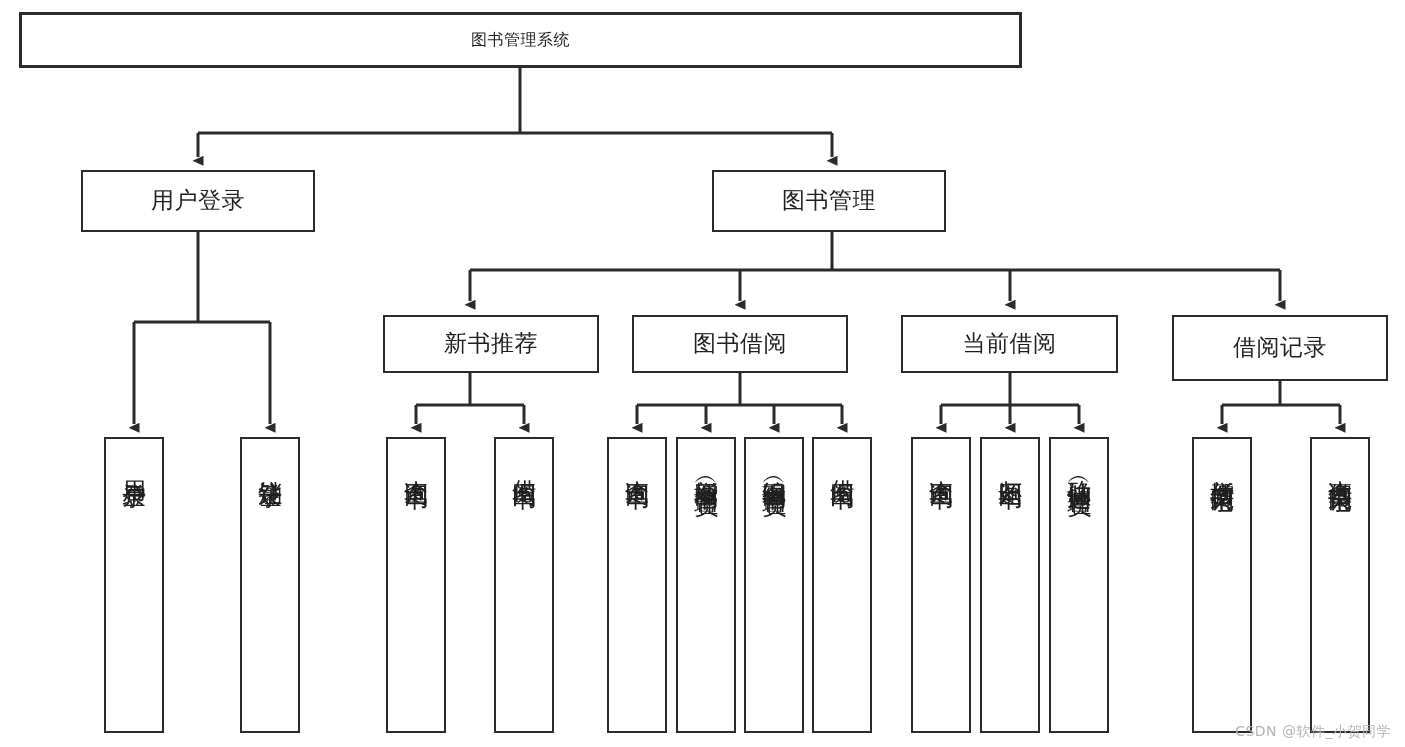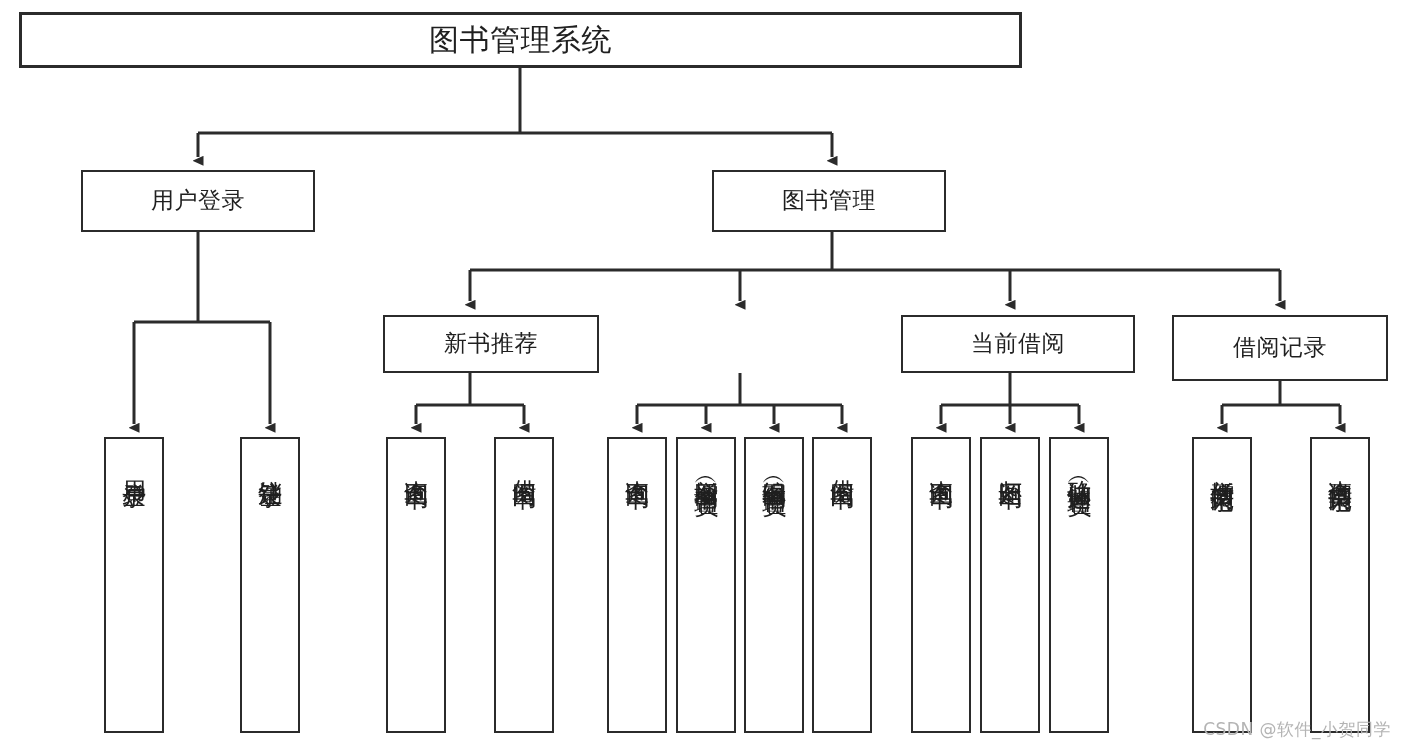--- a/index.html
+++ b/index.html
@@ -35,39 +35,39 @@
     z-index: 3;
   }
   .node.lvl1 { border-width: 3px; }
   .node-label {
     color: #1f1f1f;
     font-size: 23px;
     line-height: 1.12;
     letter-spacing: 0.5px;
     white-space: nowrap;
   }
-  .node.root .node-label { font-size: 30px; }
+  .node.root .node-label { font-size: 16px; }
   .node.leaf {
     align-items: flex-start;
     justify-content: center;
     padding-top: 22px;
   }
   .node.leaf .node-label {
     writing-mode: vertical-rl;
     text-orientation: upright;
     font-size: 24px;
     line-height: 1.18;
     letter-spacing: 2px;
     white-space: normal;
   }
   .watermark {
     position: absolute;
     right: 14px;
     bottom: 6px;
-    font-size: 17px;
+    font-size: 14px;
     color: #b4b4b4;
     letter-spacing: 0.5px;
     z-index: 5;
     white-space: nowrap;
     margin-top: 36px;
   }
 </style>
 </head>
 <body>
 
@@ -131,21 +131,24 @@
   <div class="node" style="left:81px; top:170px; width:234px; height:62px;">
     <span class="node-label">用户登录</span>
   </div>
   <div class="node" style="left:712px; top:170px; width:234px; height:62px;">
     <span class="node-label">图书管理</span>
   </div>
 
   <div class="node" style="left:362px; top:315px; width:216px; height:58px;margin-left:21px;">
     <span class="node-label">新书推荐</span>
   </div>
-  <div class="node" style="left:901px; top:315px; width:234px; height:58px;">
+  <div class="node" style="left:632px; top:315px; width:216px; height:58px;">
+    <span class="node-label">图书借阅</span>
+  </div>
+  <div class="node" style="left:901px; top:315px; width:217px; height:58px;">
     <span class="node-label">当前借阅</span>
   </div>
   <div class="node" style="left:1172px; top:315px; width:216px; height:66px;">
     <span class="node-label">借阅记录</span>
   </div>
 
   <div class="node leaf" style="left:104px; top:437px; width:60px; height:296px;">
     <span class="node-label">用户登录</span>
   </div>
   <div class="node leaf" style="left:240px; top:437px; width:60px; height:296px;">

